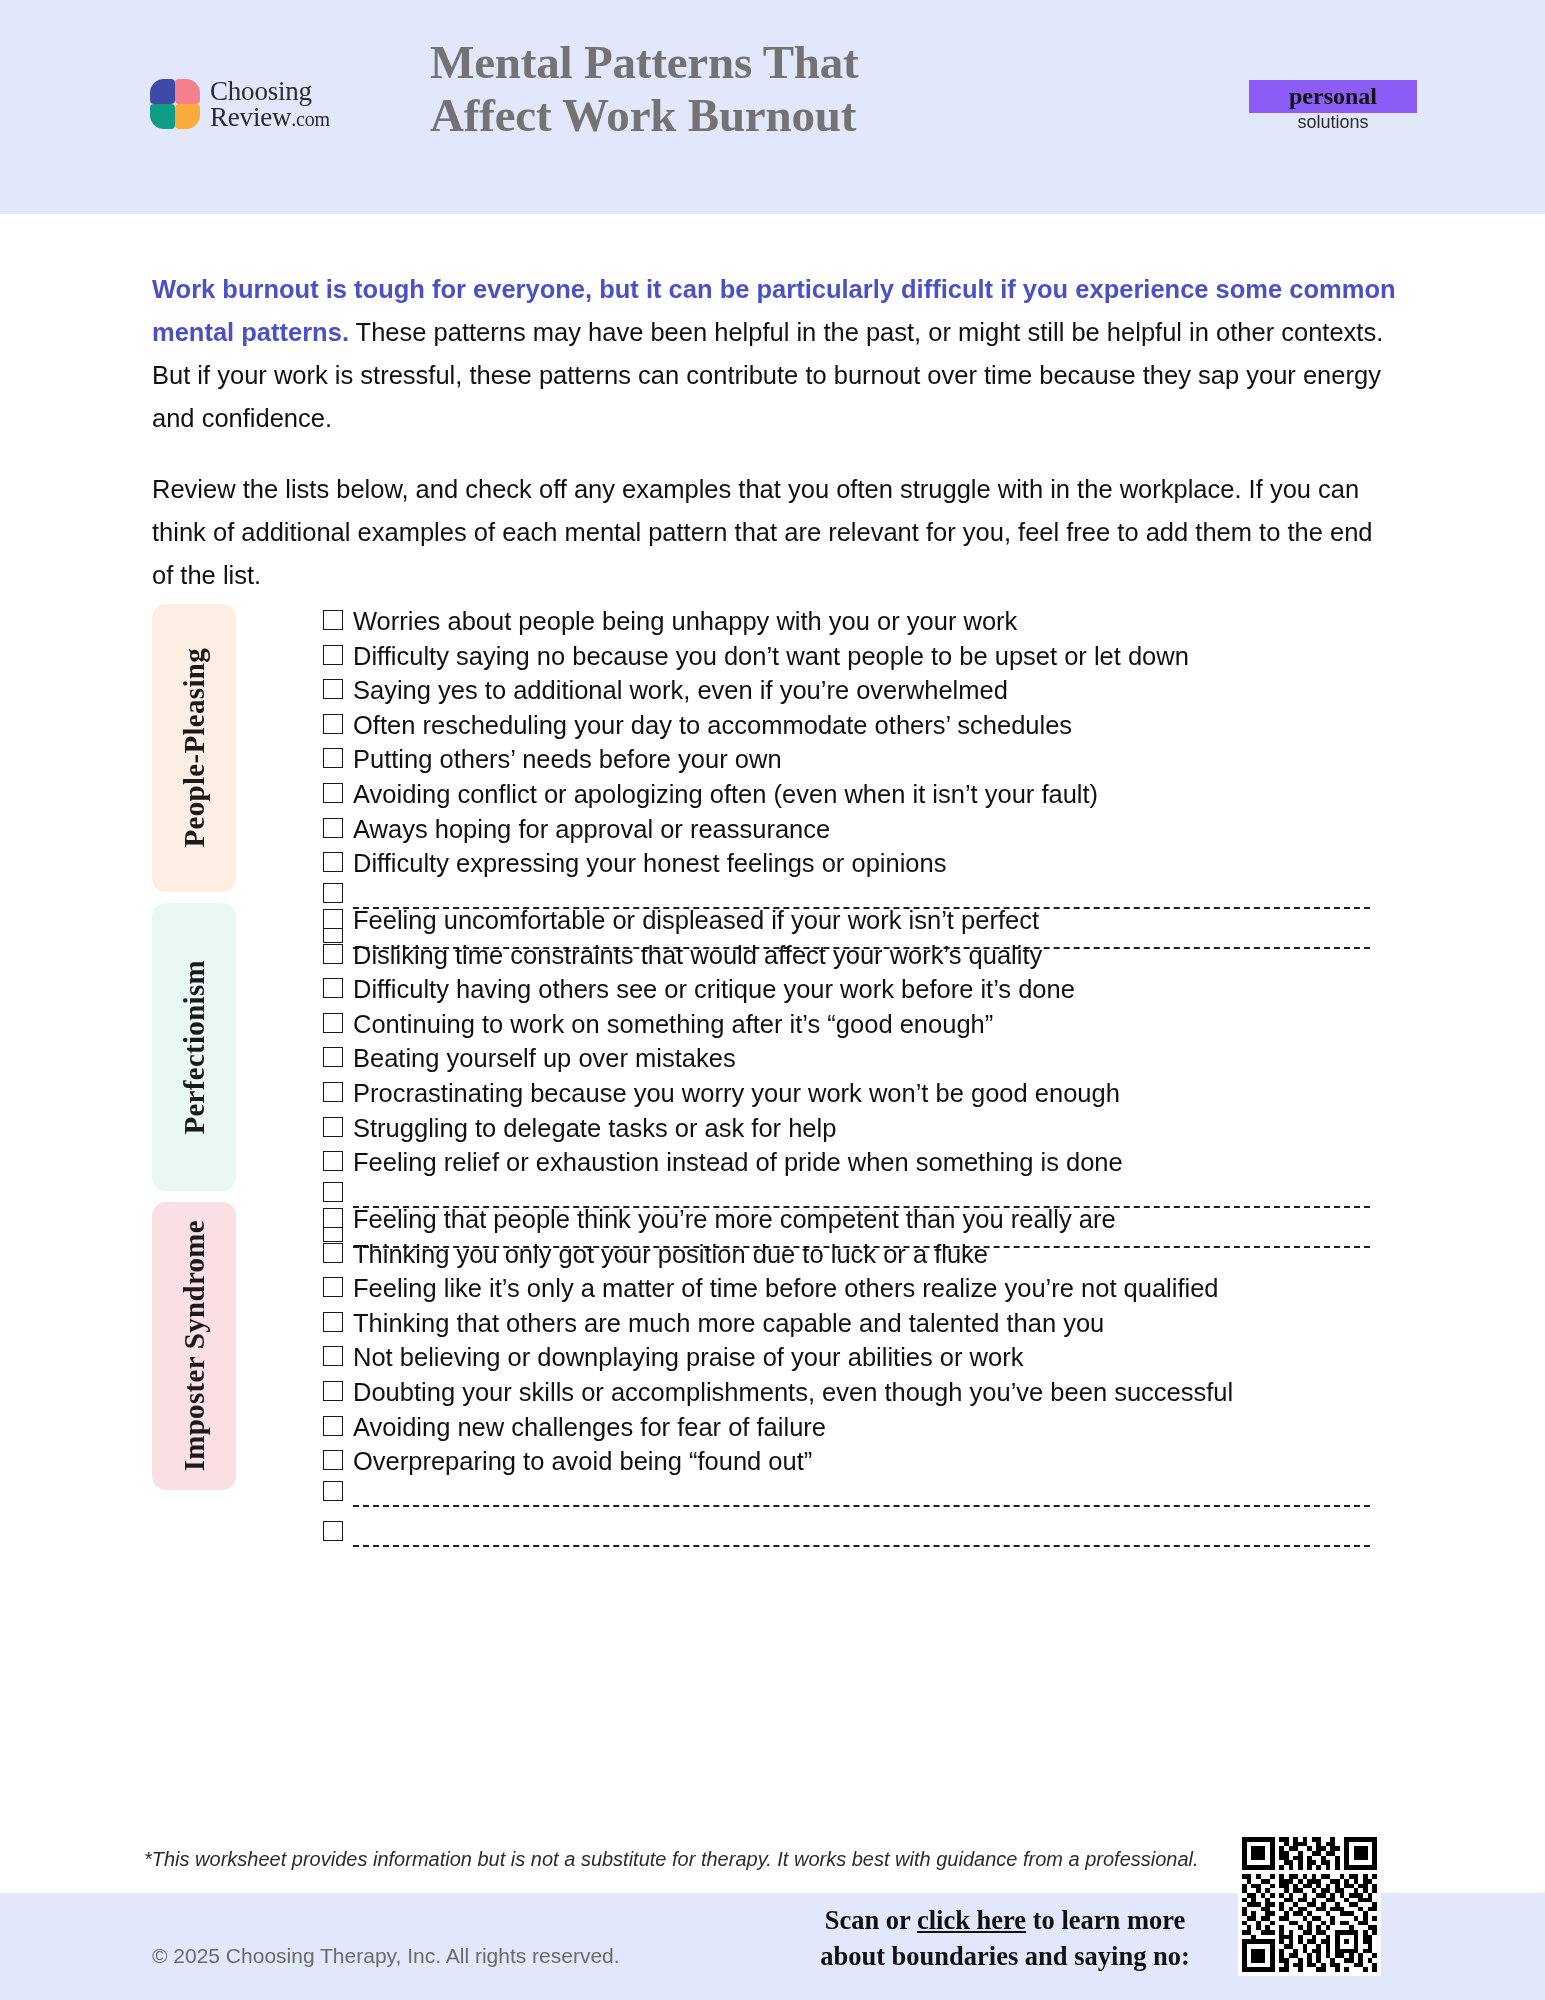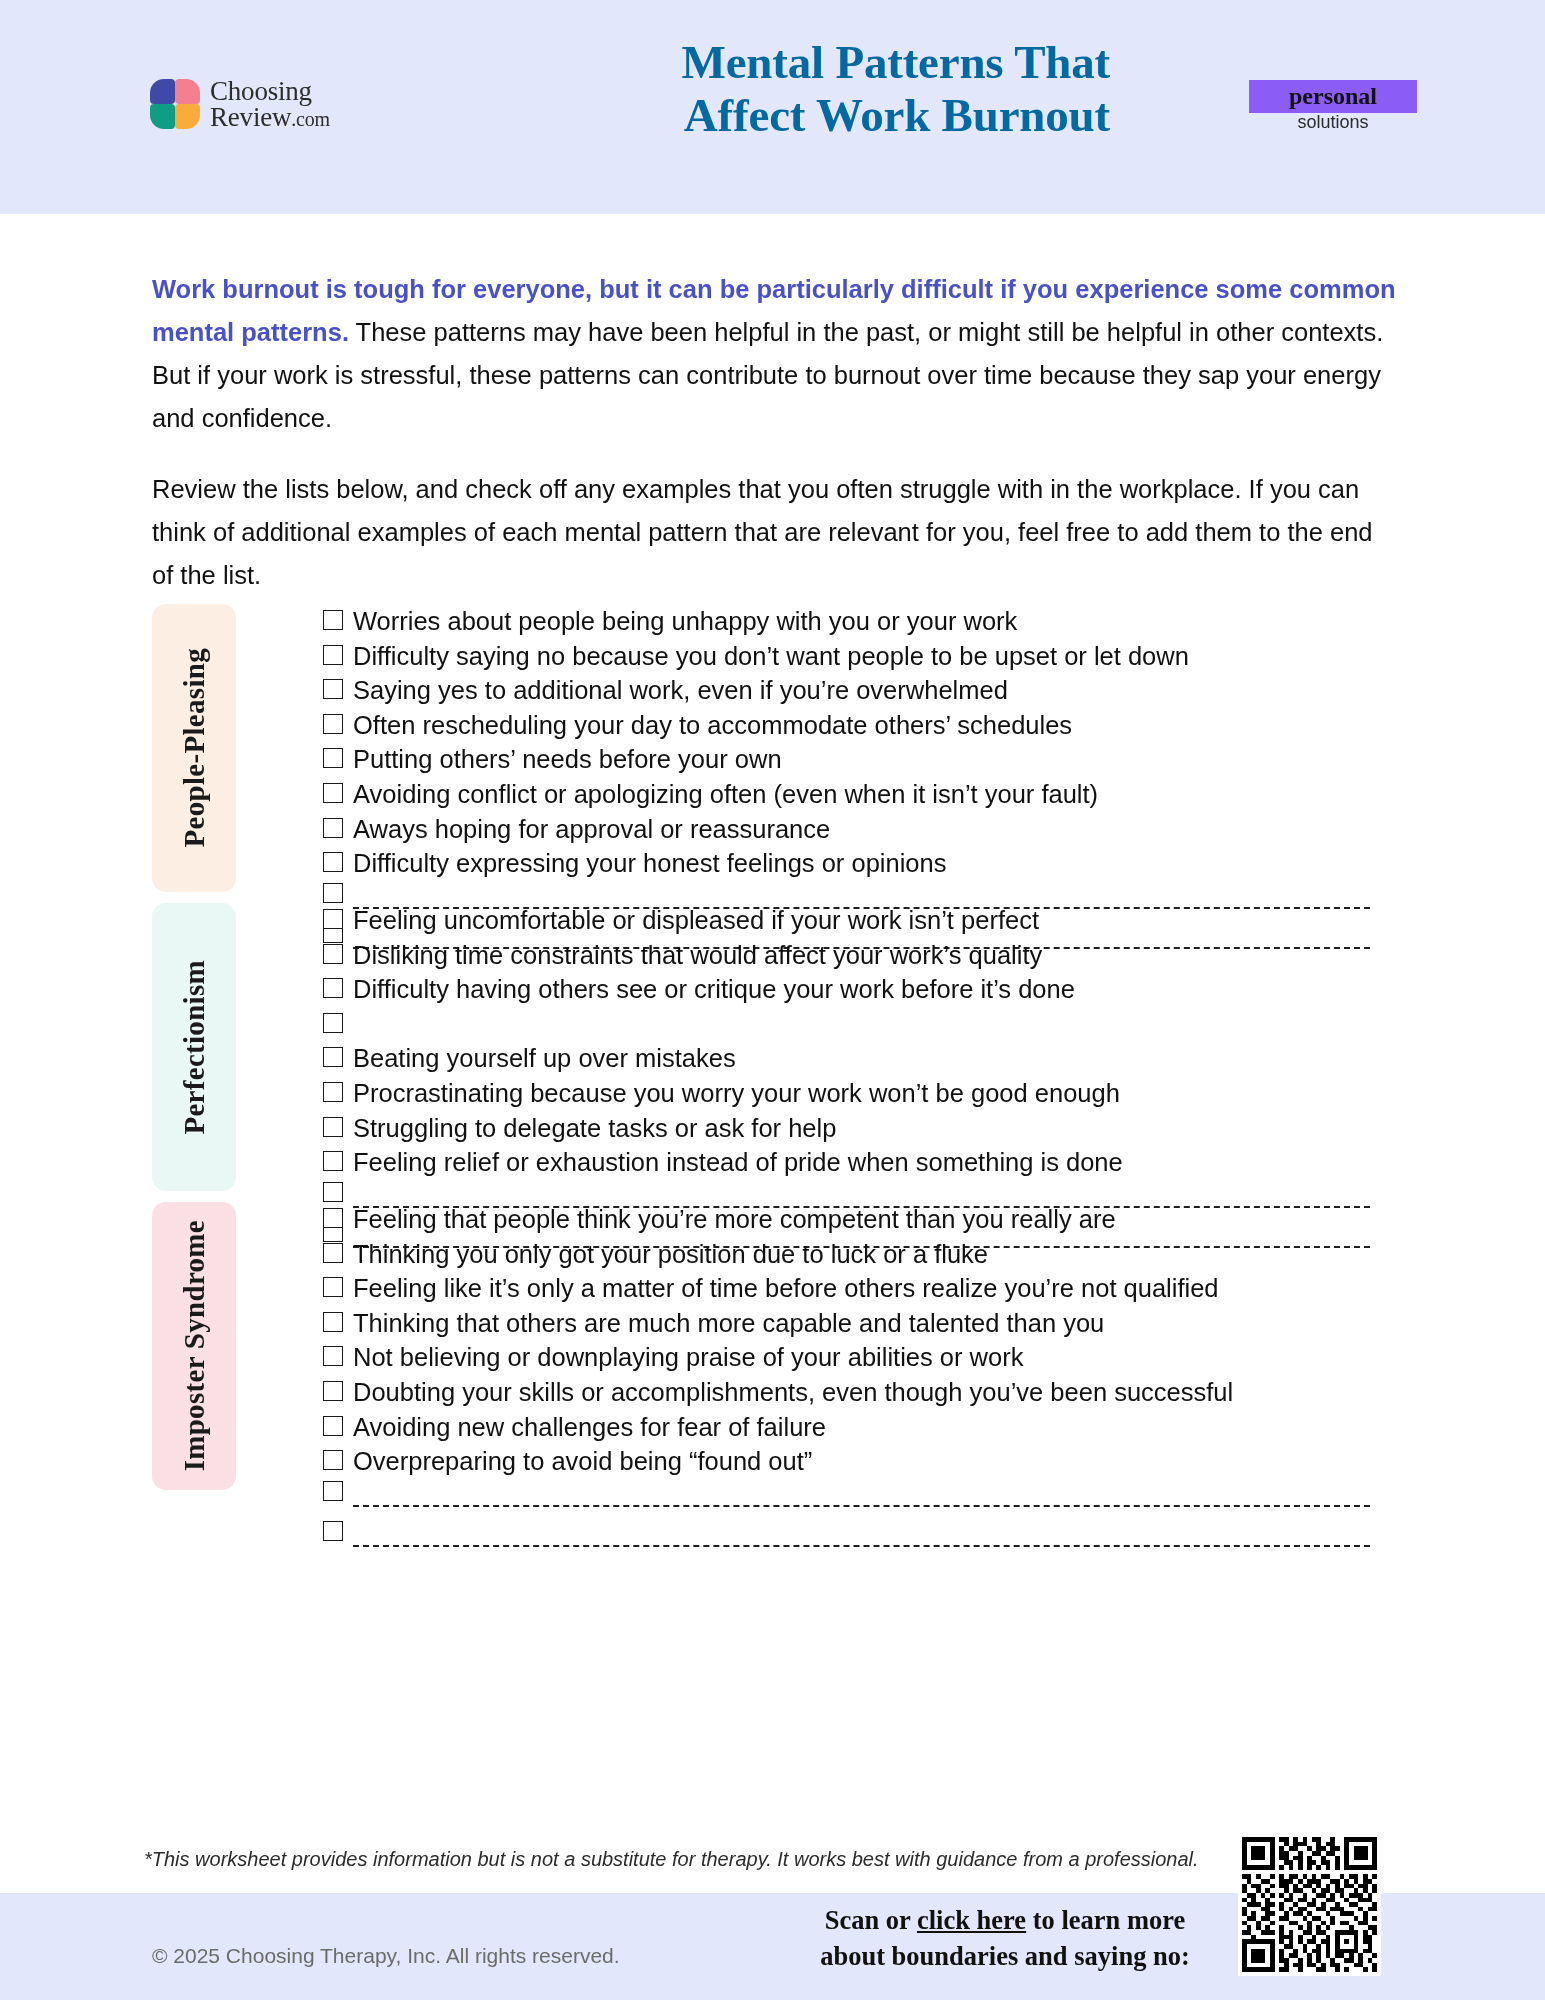--- a/index.html
+++ b/index.html
@@ -58,26 +58,26 @@
     letter-spacing: -0.2px;
   }
   .logo-text .l2 { white-space: nowrap; }
   .logo-text .dotcom { font-size: 20px; }
 
   .title {
     position: absolute;
     left: 430px;
     top: 36px;
     width: 680px;
-    text-align: right;
+    text-align: left;
     font-family: "Liberation Serif", serif;
     font-weight: bold;
     font-size: 47px;
     line-height: 1.12;
-    color: #0369a1;
+    color: #737373;
     letter-spacing: -0.2px;
   }
 
   .badge {
     position: absolute;
     right: 128px;
     top: 80px;
     width: 168px;
     text-align: center;
   }
@@ -322,20 +322,21 @@
         <div class="item">
           <div class="cbox"></div>
           <div class="itext">Disliking time constraints that would affect your work’s quality</div>
         </div>
         <div class="item">
           <div class="cbox"></div>
           <div class="itext">Difficulty having others see or critique your work before it’s done</div>
         </div>
         <div class="item">
           <div class="cbox"></div>
+          <div class="itext">Continuing to work on something after it’s “good enough”</div>
         </div>
         <div class="item">
           <div class="cbox"></div>
           <div class="itext">Beating yourself up over mistakes</div>
         </div>
         <div class="item">
           <div class="cbox"></div>
           <div class="itext">Procrastinating because you worry your work won’t be good enough</div>
         </div>
         <div class="item">

